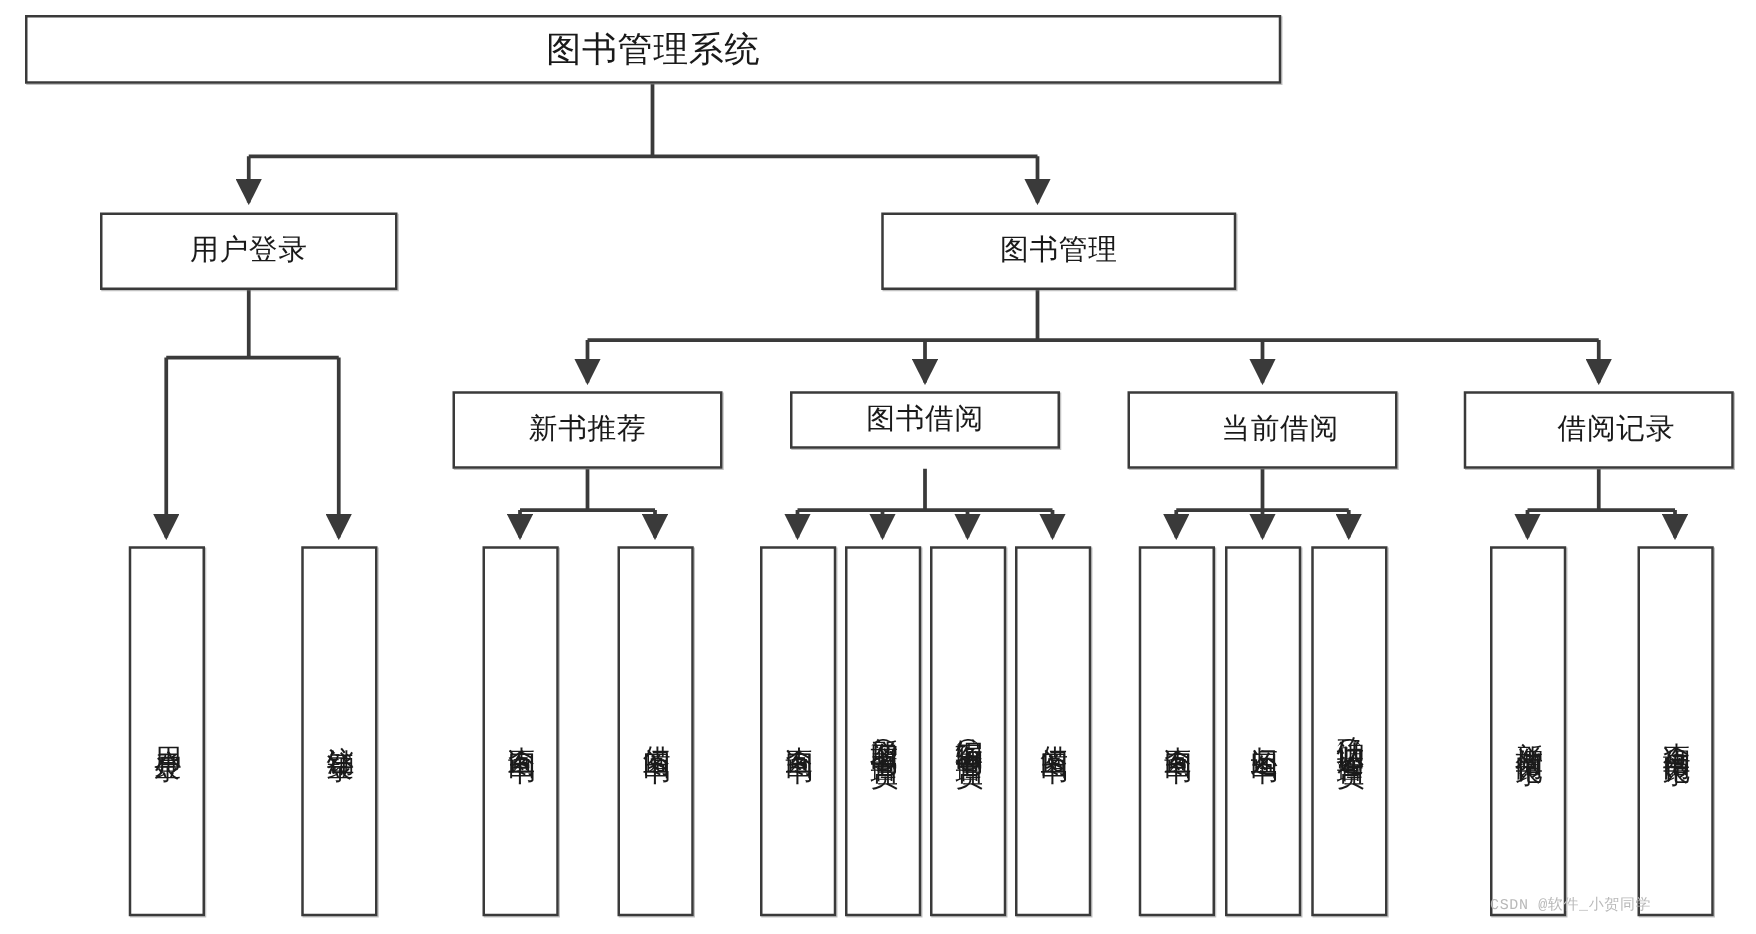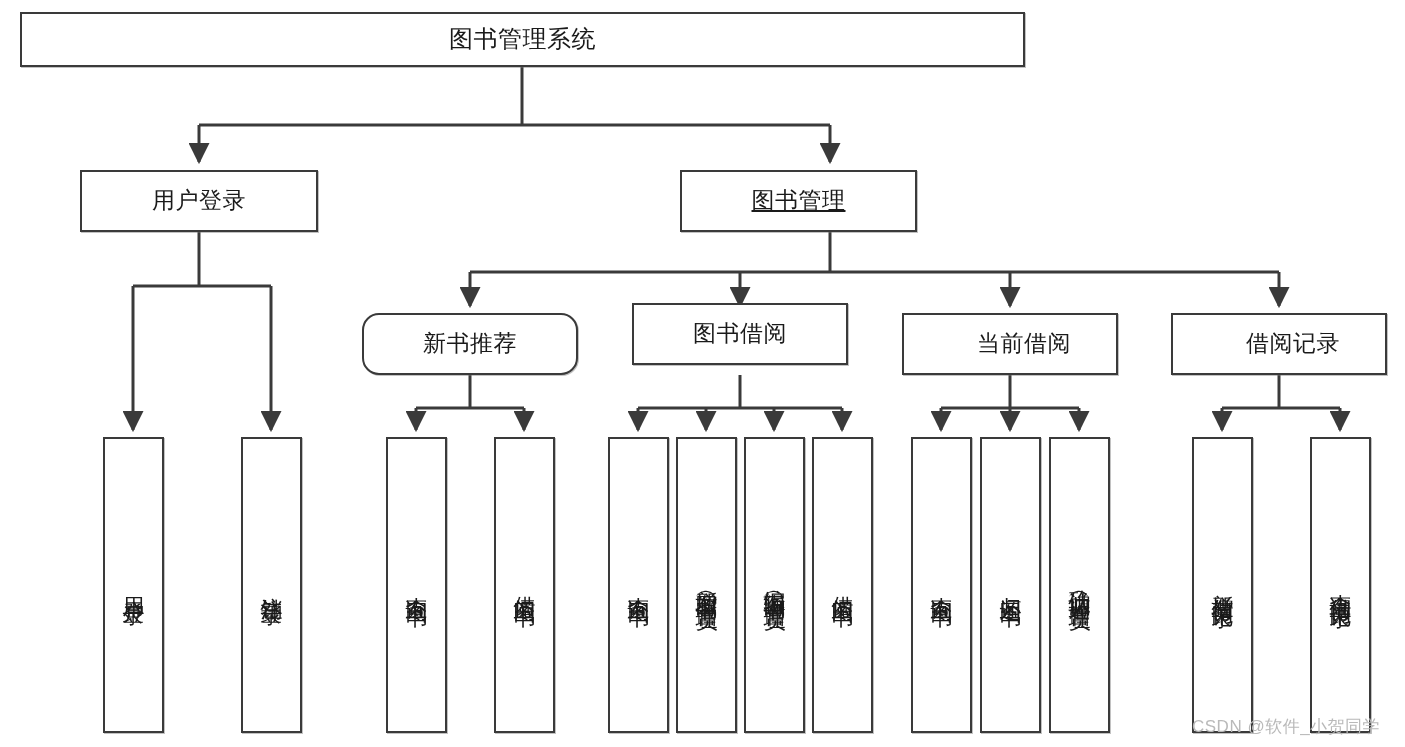--- a/index.html
+++ b/index.html
@@ -42,43 +42,43 @@
     text-align: center;
     line-height: 1.18;
     white-space: nowrap;
   }
   
   .node.horiz .label {
     font-size: 23px;
     letter-spacing: 0.5px;
   }
   .node.root .label {
-    font-size: 24px;
+    font-size: 28px;
     text-align: center;
   }
   
   .node.vert {
     align-items: center;
     justify-content: center;
   }
   .node.vert .label {
     writing-mode: vertical-rl;
     text-orientation: upright;
     font-size: 22px;
     line-height: 1.18;
     letter-spacing: 3px;
     white-space: nowrap;
   }
   .watermark {
     position: absolute;
     color: #b9b9b9;
-    font-size: 17px;
+    font-size: 12px;
     letter-spacing: 0.5px;
     white-space: nowrap;
-    font-family: Liberation Sans, sans-serif;
+    font-family: Liberation Mono, monospace;
   }
 </style>
 </head>
 <body>
 
 <div id="canvas">
 
   <svg class="edges" viewBox="0 0 1405 747" xmlns="http://www.w3.org/2000/svg">
     <defs>
       <marker id="arrow" viewBox="0 0 10 10" refX="9" refY="5" markerWidth="7" markerHeight="7" orient="auto-start-reverse">
@@ -131,29 +131,29 @@
   </svg>
 
   <div class="node horiz root" style="left:20px; top:12px; width:1005px; height:55px;">
     <span class="label">图书管理系统</span>
   </div>
 
   <div class="node horiz" style="left:80px; top:170px; width:238px; height:62px;">
     <span class="label">用户登录</span>
   </div>
 
-  <div class="node horiz" style="left:680px; top:170px; width:237px; height:62px;text-decoration:underline;">
+  <div class="node horiz" style="left:705px; top:170px; width:284px; height:62px;">
     <span class="label">图书管理</span>
   </div>
 
-  <div class="node horiz" style="left:362px; top:313px; width:216px; height:62px;border-radius:17px;">
+  <div class="node horiz" style="left:362px; top:313px; width:216px; height:62px;">
     <span class="label">新书推荐</span>
   </div>
 
-  <div class="node horiz" style="left:632px; top:303px; width:216px; height:62px;">
+  <div class="node horiz" style="left:632px; top:313px; width:216px; height:46px;">
     <span class="label">图书借阅</span>
   </div>
 
   <div class="node horiz" style="left:902px; top:313px; width:216px; height:62px;padding-left:28px;">
     <span class="label">当前借阅</span>
   </div>
 
   <div class="node horiz" style="left:1171px; top:313px; width:216px; height:62px;padding-left:28px;">
     <span class="label">借阅记录</span>
   </div>

